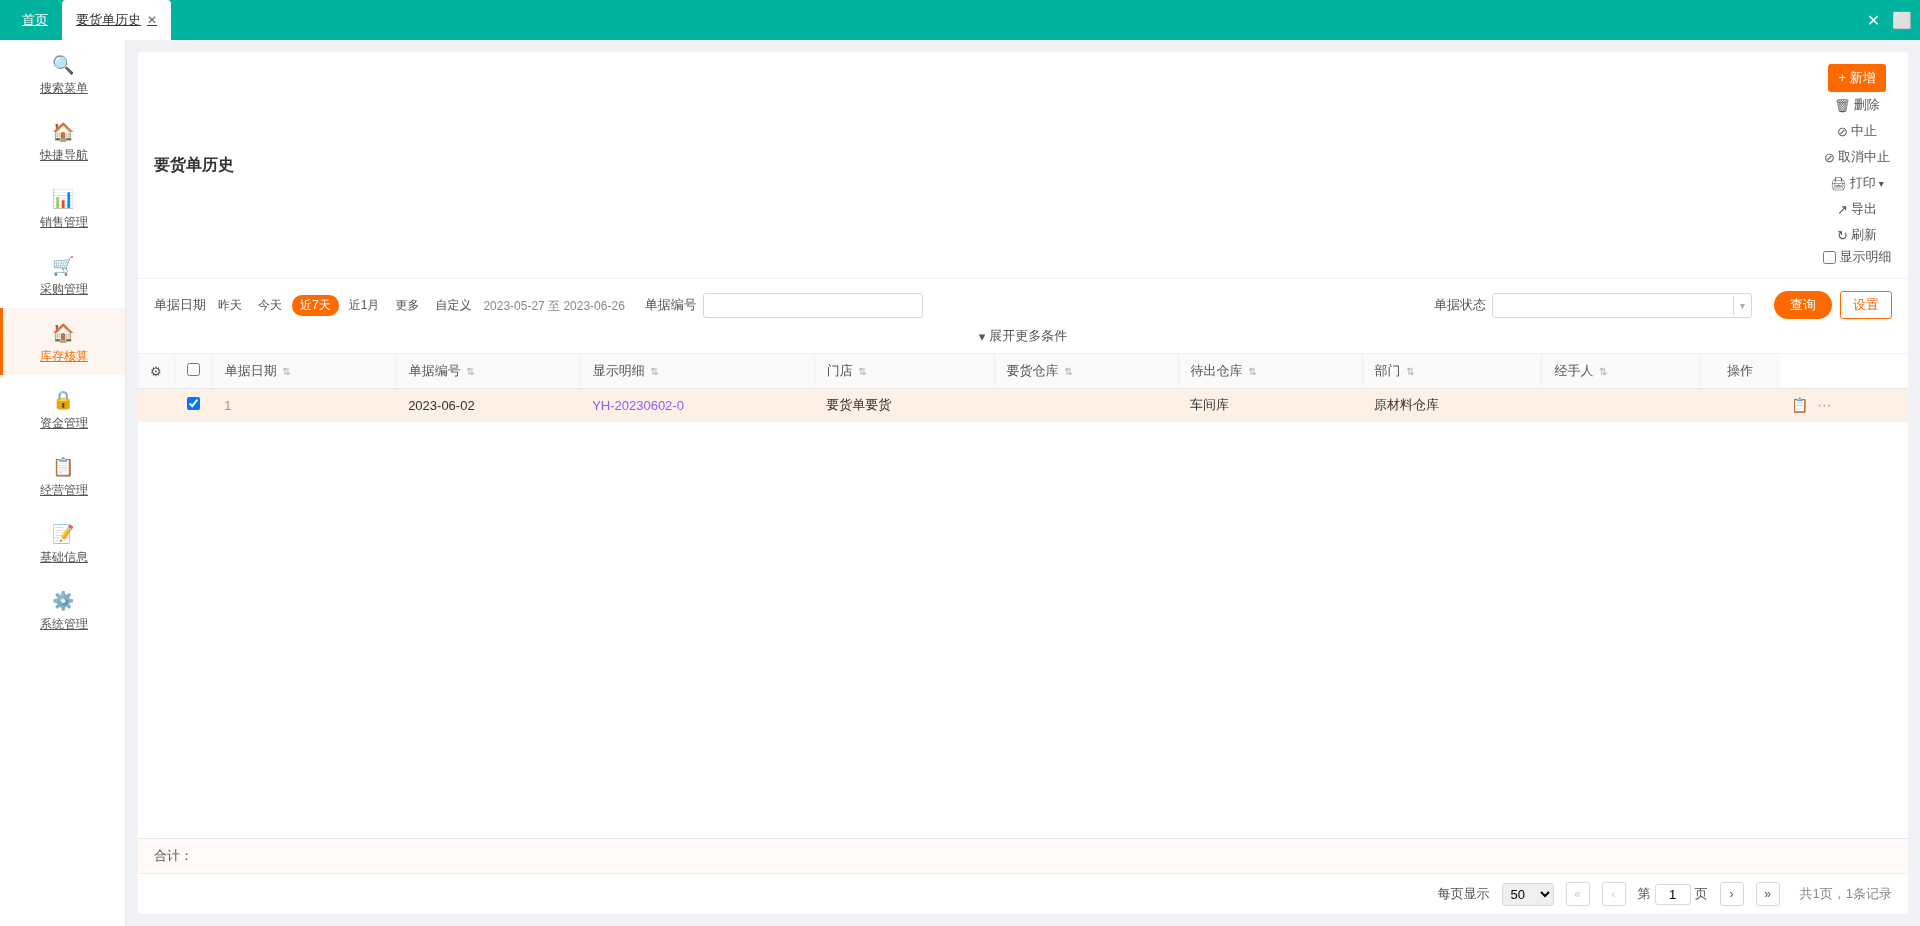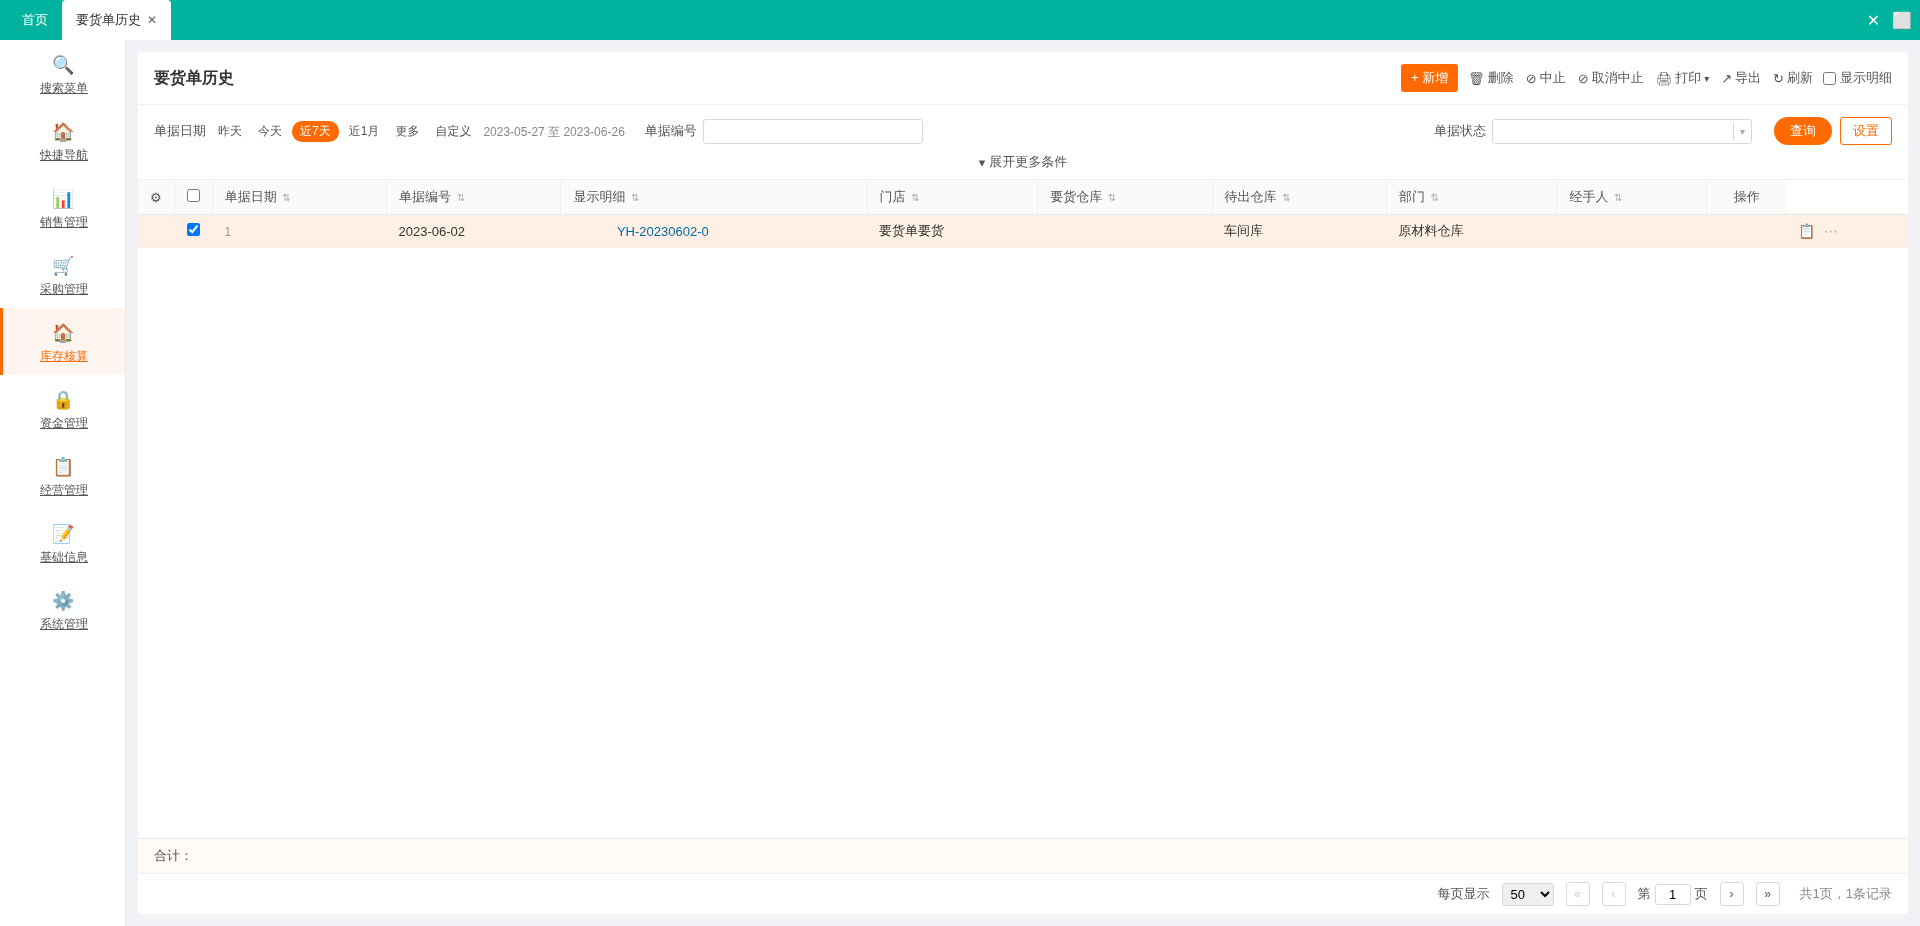--- a/index.html
+++ b/index.html
@@ -22,20 +22,21 @@
     }
     .top-tab {
       height: 100%;
       display: flex;
       align-items: center;
       padding: 0 14px;
       color: #fff;
       cursor: pointer;
       font-size: 13px;
       white-space: nowrap;
+      text-decoration: underline;
     }
     .top-tab.active {
       background: #fff;
       color: #333;
       border-radius: 4px 4px 0 0;
     }
     .top-tab .tab-close {
       margin-left: 6px;
       font-size: 12px;
       color: #999;
@@ -117,21 +118,22 @@
     }
     .page-title {
       font-size: 16px;
       font-weight: bold;
       color: #333;
       margin-right: auto;
     }
     .toolbar {
       display: flex;
       align-items: center;
-      gap: 8px;
+      gap: 0;
+      flex-direction: column;
     }
     .toolbar-btn {
       display: flex;
       align-items: center;
       gap: 3px;
       cursor: pointer;
       color: #555;
       font-size: 13px;
       padding: 4px 2px;
       white-space: nowrap;
@@ -267,21 +269,21 @@
     thead th:last-child { border-right: none; }
     thead th .sort-icon { color: #aaa; font-size: 10px; margin-left: 2px; cursor: pointer; }
     tbody tr { border-bottom: 1px solid #f5f5f5; }
     tbody tr.selected { background: #fff0e6; }
     tbody td {
       padding: 7px 12px;
       color: #333;
       font-size: 13px;
       white-space: nowrap;
     }
-    .link-text { color: #0369a1; cursor: pointer; text-decoration: none; margin-left: 44px; }
+    .link-text { color: #8b5cf6; cursor: pointer; text-decoration: none; }
     .action-icons { display: flex; gap: 8px; align-items: center; }
     .action-icon { color: #aaa; cursor: pointer; font-size: 14px; }
     .row-num { color: #999; }
 
     
     .summary-row {
       border-top: 1px solid #e8e8e8;
       padding: 8px 16px;
       background: #fffaf7;
       color: #555;

